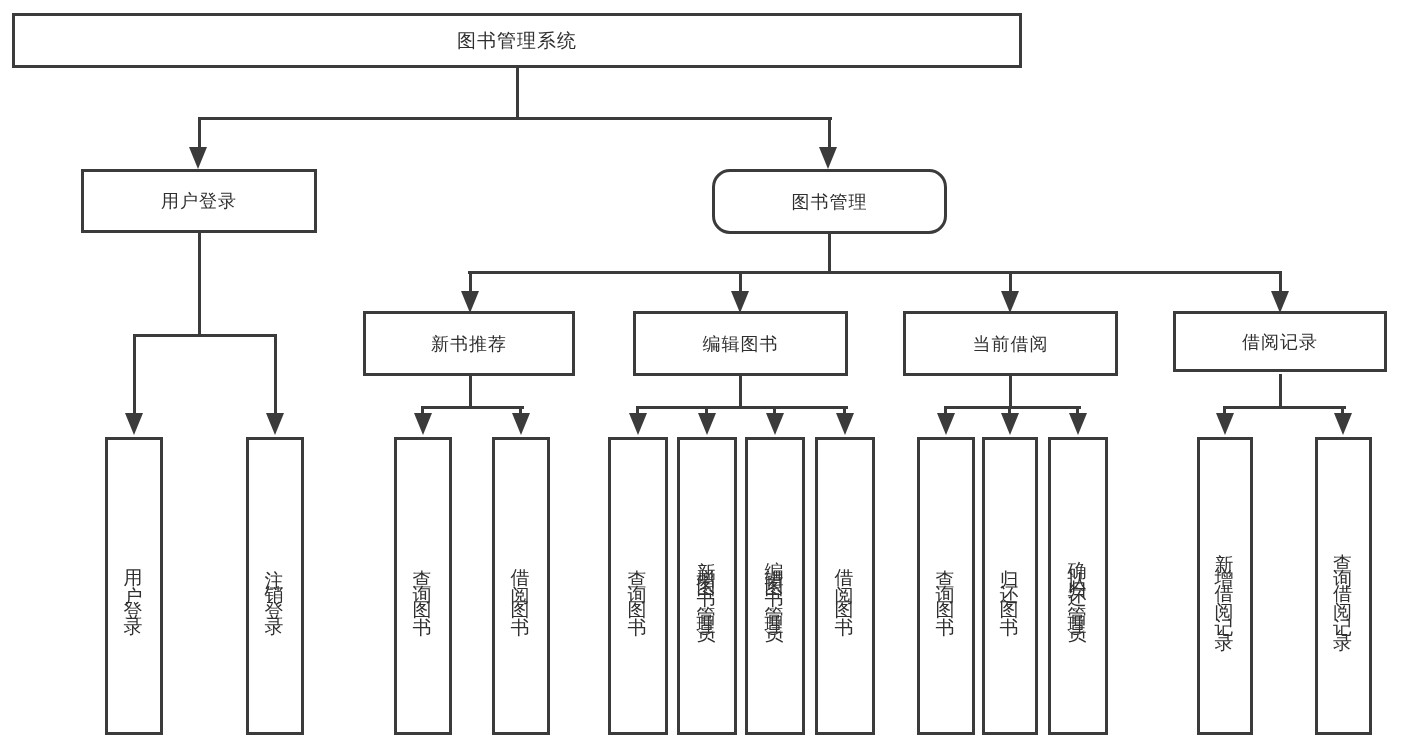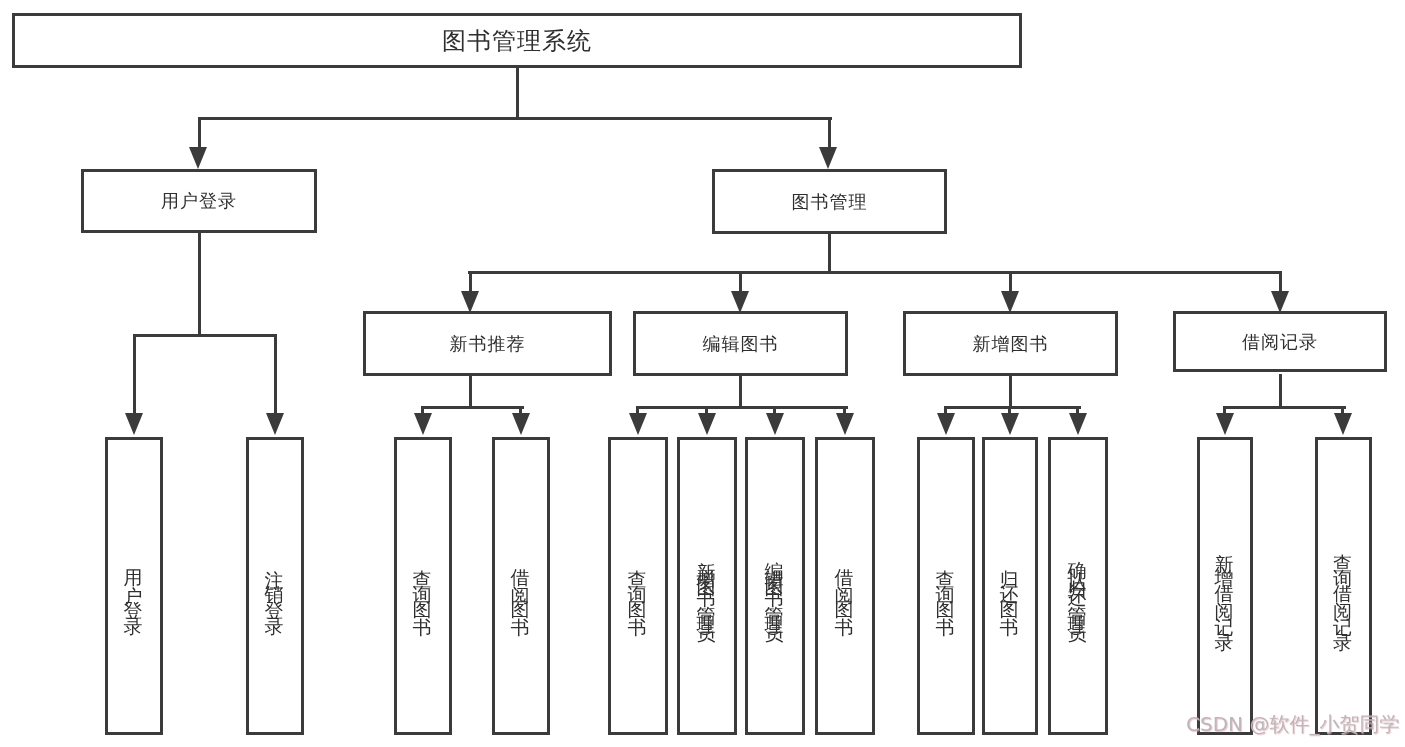--- a/index.html
+++ b/index.html
@@ -14,21 +14,21 @@
   .canvas{
     position:relative;width:1405px;height:747px;background:var(--bg);
     overflow:hidden;
   }
   
   .box{
     position:absolute;box-sizing:border-box;border:3px solid var(--line);
     background:var(--bg);display:flex;align-items:center;justify-content:center;
     font-size:18px;color:var(--text);letter-spacing:1px;
   }
-  .box.root{font-size:24px;}
+  .box.root{font-size:19px;}
   
   .leaf{
     position:absolute;box-sizing:border-box;top:437px;height:298px;
     border:3px solid var(--line);background:var(--bg);
     display:flex;align-items:center;justify-content:center;
     writing-mode:vertical-rl;text-orientation:mixed;
     font-size:19px;letter-spacing:16px;color:var(--text);
   }
   .leaf.tight{letter-spacing:9px;}
   
@@ -47,27 +47,27 @@
 </style>
 </head>
 <body>
 
 <div class="canvas">
 
   <div class="box root" style="left:12px;top:13px;width:1010px;height:55px;">图书管理系统</div>
 
   <div class="box" style="left:81px;top:169px;width:236px;height:64px;">用户登录</div>
 
-  <div class="box" style="left:712px;top:169px;width:235px;height:65px;">图书管理</div>
+  <div class="box" style="left:712px;top:169px;width:235px;height:65px;border-radius:18px;">图书管理</div>
 
-  <div class="box" style="left:363px;top:311px;width:249px;height:65px;">新书推荐</div>
+  <div class="box" style="left:363px;top:311px;width:212px;height:65px;">新书推荐</div>
 
   <div class="box" style="left:633px;top:311px;width:215px;height:65px;">编辑图书</div>
 
-  <div class="box" style="left:903px;top:311px;width:215px;height:65px;">新增图书</div>
+  <div class="box" style="left:903px;top:311px;width:215px;height:65px;">当前借阅</div>
 
   <div class="box" style="left:1173px;top:311px;width:214px;height:61px;">借阅记录</div>
 
   <div class="leaf" style="left:105px;width:58px;">用户登录</div>
   <div class="leaf" style="left:246px;width:58px;">注销登录</div>
 
   <div class="leaf" style="left:394px;width:58px;">查询图书</div>
   <div class="leaf" style="left:492px;width:58px;">借阅图书</div>
 
   <div class="leaf" style="left:608px;width:60px;">查询图书</div>
@@ -136,15 +136,14 @@
   <div class="v" style="left:1008px;top:406px;height:10px;"></div>
   <div class="arr" style="left:1001px;top:413px;"></div>
   <div class="v" style="left:1076px;top:406px;height:10px;"></div>
   <div class="arr" style="left:1069px;top:413px;"></div>
 
   <div class="v" style="left:1223px;top:406px;height:10px;"></div>
   <div class="arr" style="left:1216px;top:413px;"></div>
   <div class="v" style="left:1341px;top:406px;height:10px;"></div>
   <div class="arr" style="left:1334px;top:413px;"></div>
 
-  <div class="watermark">CSDN @软件_小贺同学</div>
 
 </div>
 
 </body></html>

